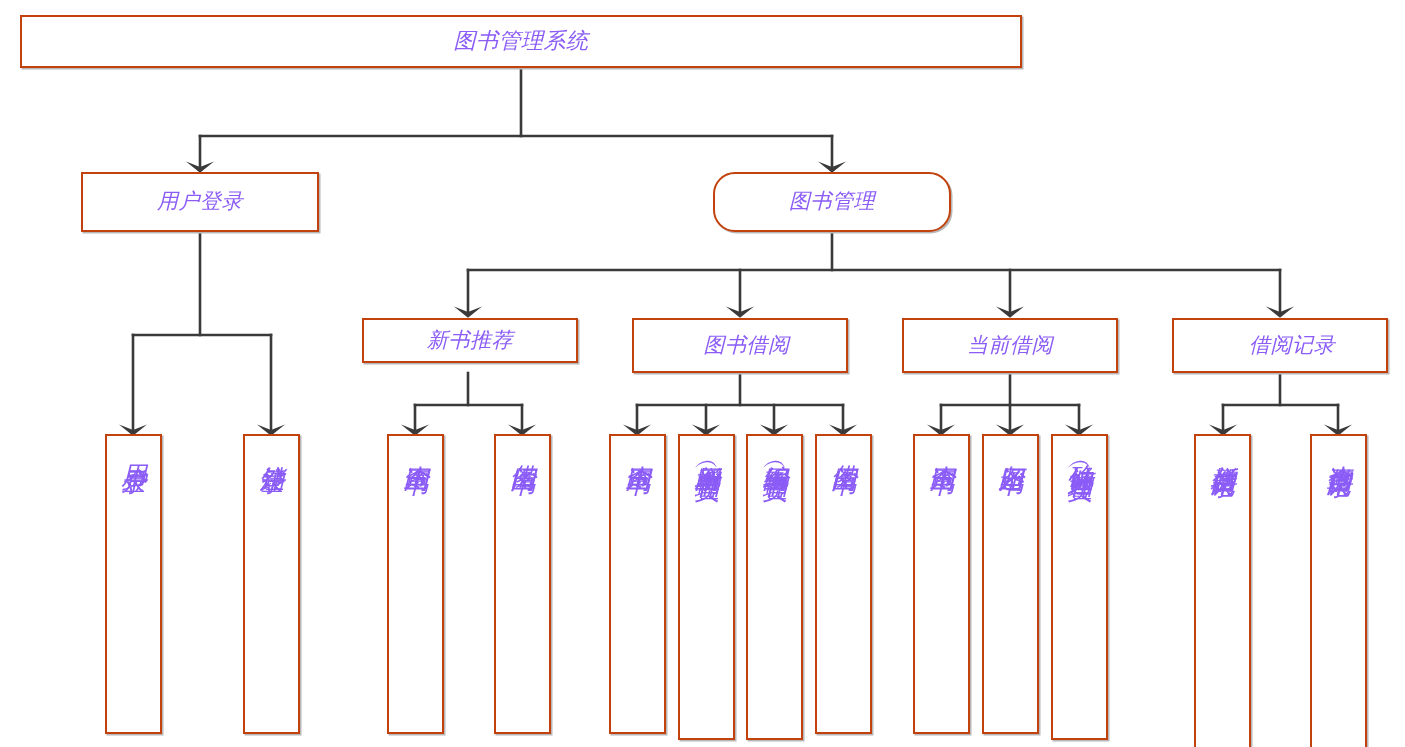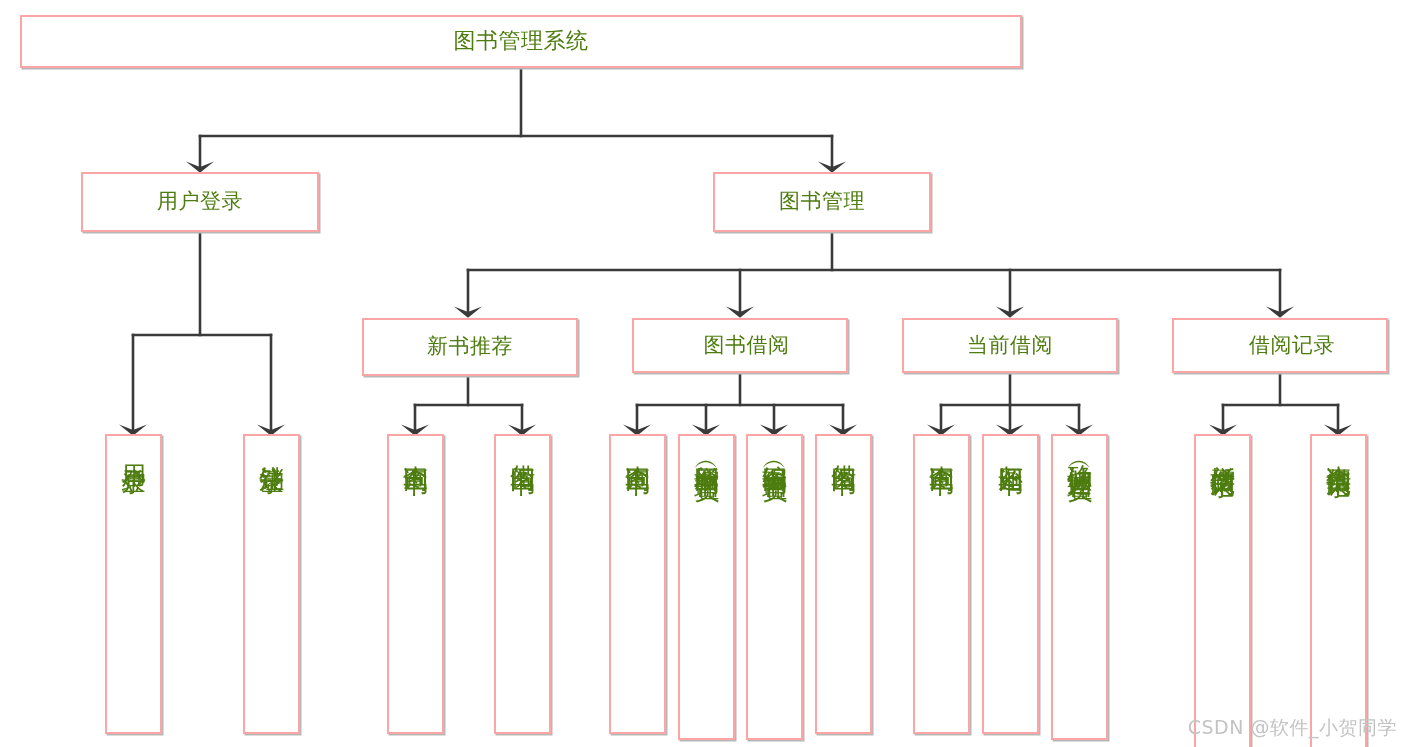--- a/index.html
+++ b/index.html
@@ -23,26 +23,27 @@
     left: 0;
     top: 0;
     width: 1405px;
     height: 747px;
     pointer-events: none;
   }
   .node {
     position: absolute;
     box-sizing: border-box;
     background: #ffffff;
-    border: 2px solid #fca5a5;
+    border: 2px solid #c2410c;
     display: flex;
     align-items: center;
     justify-content: center;
-    color: #4d7c0f;
+    color: #8b5cf6;
     box-shadow: 1.5px 1.5px 0 0 #b8b8b8;
+    font-style: italic;
   }
   .node-label {
     display: block;
     text-align: center;
     letter-spacing: 0.5px;
     white-space: nowrap;
   }
   
   .node.horiz .node-label {
     font-size: 21px;
@@ -131,25 +132,25 @@
     </g>
   </svg>
 
   <div class="node horiz root" style="left:20px; top:15px; width:1002px; height:53px;">
     <span class="node-label">图书管理系统</span>
   </div>
 
   <div class="node horiz" style="left:81px; top:172px; width:238px; height:60px;">
     <span class="node-label">用户登录</span>
   </div>
-  <div class="node horiz" style="left:713px; top:172px; width:218px; height:60px;">
+  <div class="node horiz" style="left:713px; top:172px; width:238px; height:60px;border-radius:22px;">
     <span class="node-label">图书管理</span>
   </div>
 
-  <div class="node horiz" style="left:362px; top:318px; width:216px; height:58px;">
+  <div class="node horiz" style="left:362px; top:318px; width:216px; height:45px;">
     <span class="node-label">新书推荐</span>
   </div>
   <div class="node horiz" style="left:632px; top:318px; width:216px; height:55px;padding-left:13px;">
     <span class="node-label">图书借阅</span>
   </div>
   <div class="node horiz" style="left:902px; top:318px; width:216px; height:55px;">
     <span class="node-label">当前借阅</span>
   </div>
   <div class="node horiz" style="left:1172px; top:318px; width:216px; height:55px;padding-left:24px;">
     <span class="node-label">借阅记录</span>
@@ -192,15 +193,14 @@
     <span class="node-label">确认归还（管理员）</span>
   </div>
 
   <div class="node vert" style="left:1194px; top:434px; width:57px; height:316px;">
     <span class="node-label">新增借阅记录</span>
   </div>
   <div class="node vert" style="left:1310px; top:434px; width:57px; height:316px;">
     <span class="node-label">查询借阅记录</span>
   </div>
 
-  <div id="watermark">CSDN @软件_小贺同学</div>
 
 </div>
 
 </body></html>

